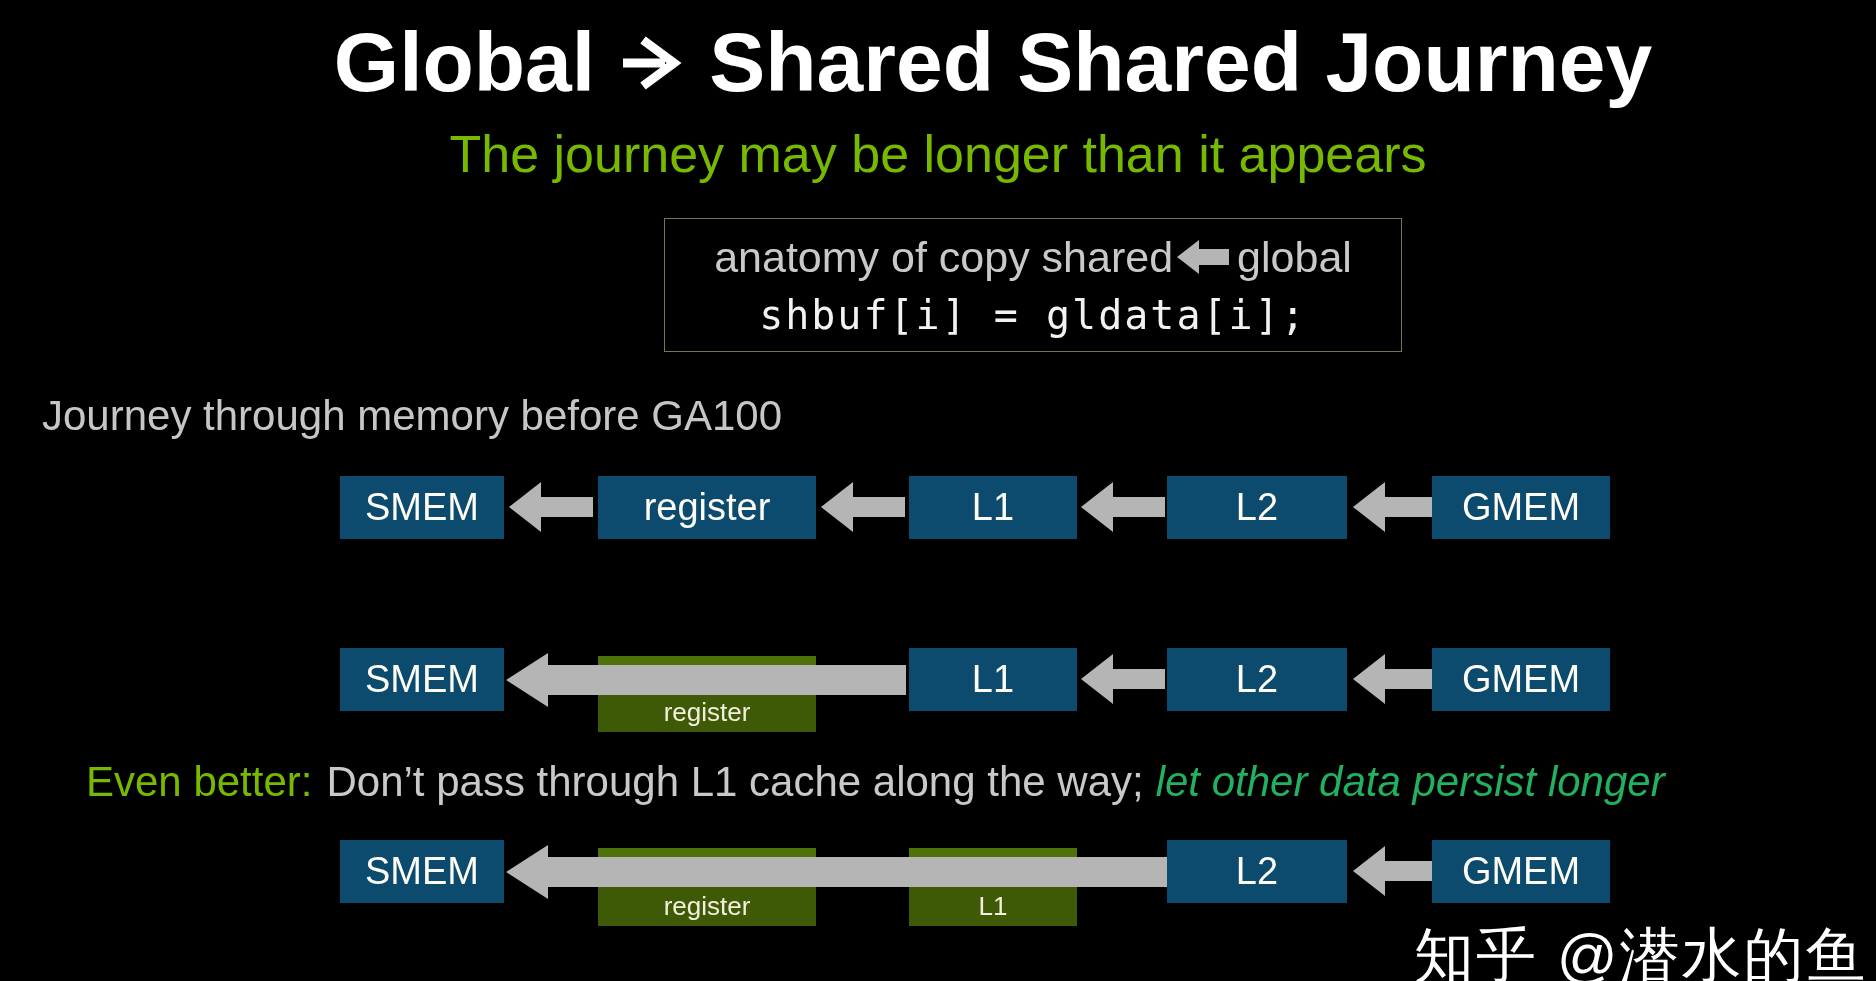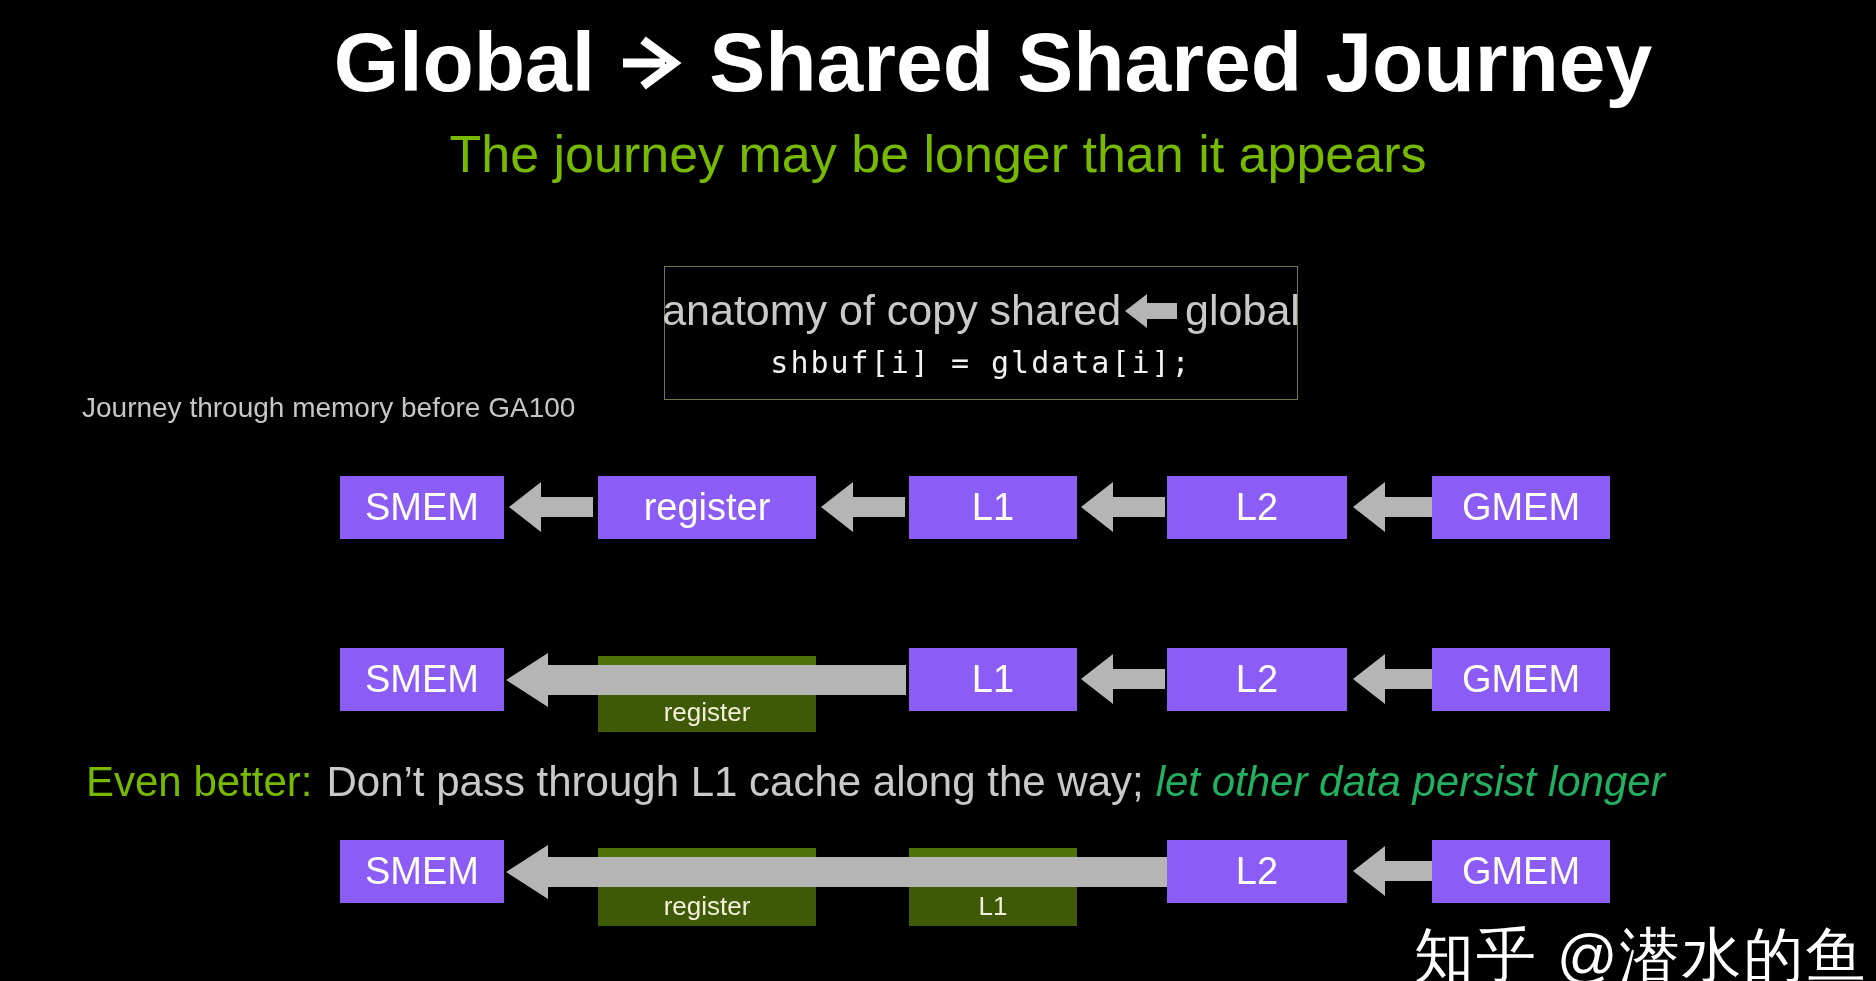--- a/index.html
+++ b/index.html
@@ -18,50 +18,49 @@
   }
   .title-inner{display:inline-flex;align-items:center;gap:24px;margin-left:110px;}
   .subtitle{
     position:absolute;top:124px;left:0;width:100%;
     text-align:center;
     color:#76b900;font-size:52px;font-weight:normal;
     white-space:nowrap;
   }
   .subtitle-inner{display:inline-block;}
   .codebox{
-    position:absolute;left:664px;top:218px;width:634px;height:134px;
+    position:absolute;left:664px;top:218px;width:738px;height:134px;
     border:1px solid #6b7a50;
     box-sizing:border-box;
     display:flex;flex-direction:column;align-items:center;justify-content:center;
     gap:10px;
-    margin-top:48px;
   }
   .codebox-caption{
     display:flex;align-items:center;
     color:#c9c9c9;font-size:43px;white-space:nowrap;
   }
   .codebox-caption .arr{margin:0 8px 0 4px;display:inline-block;}
   .codebox-code{
     font-family:"DejaVu Sans Mono", monospace;
-    color:#f2f2f2;font-size:30px;letter-spacing:2px;white-space:pre;
+    color:#f2f2f2;font-size:40px;letter-spacing:2px;white-space:pre;
   }
   .heading{
     position:absolute;left:42px;
-    color:#c6c6c6;font-size:28px;white-space:nowrap;margin-left:40px;
+    color:#c6c6c6;font-size:42px;white-space:nowrap;
   }
   .mixed-line{
     position:absolute;left:42px;width:1834px;
     font-size:42px;white-space:nowrap;overflow:hidden;
   }
   .mixed-line .lbl{color:#76b900;margin-right:14px;}
   .mixed-line .body{color:#c9c9c9;margin-right:12px;}
   .mixed-line .emph{color:#21b161;font-style:italic;}
   .gbox{
     position:absolute;height:63px;
-    background:#8b5cf6;
+    background:#0c4a6e;
     display:flex;align-items:center;justify-content:center;
     color:#fdfdf5;font-size:38px;
     z-index:3;
   }
   .dbox{
     position:absolute;
     background:linear-gradient(to bottom, #4e7207 0px, #4e7207 13px, #3e5a06 13px);
     z-index:1;
   }
   .dbox .dlbl{

